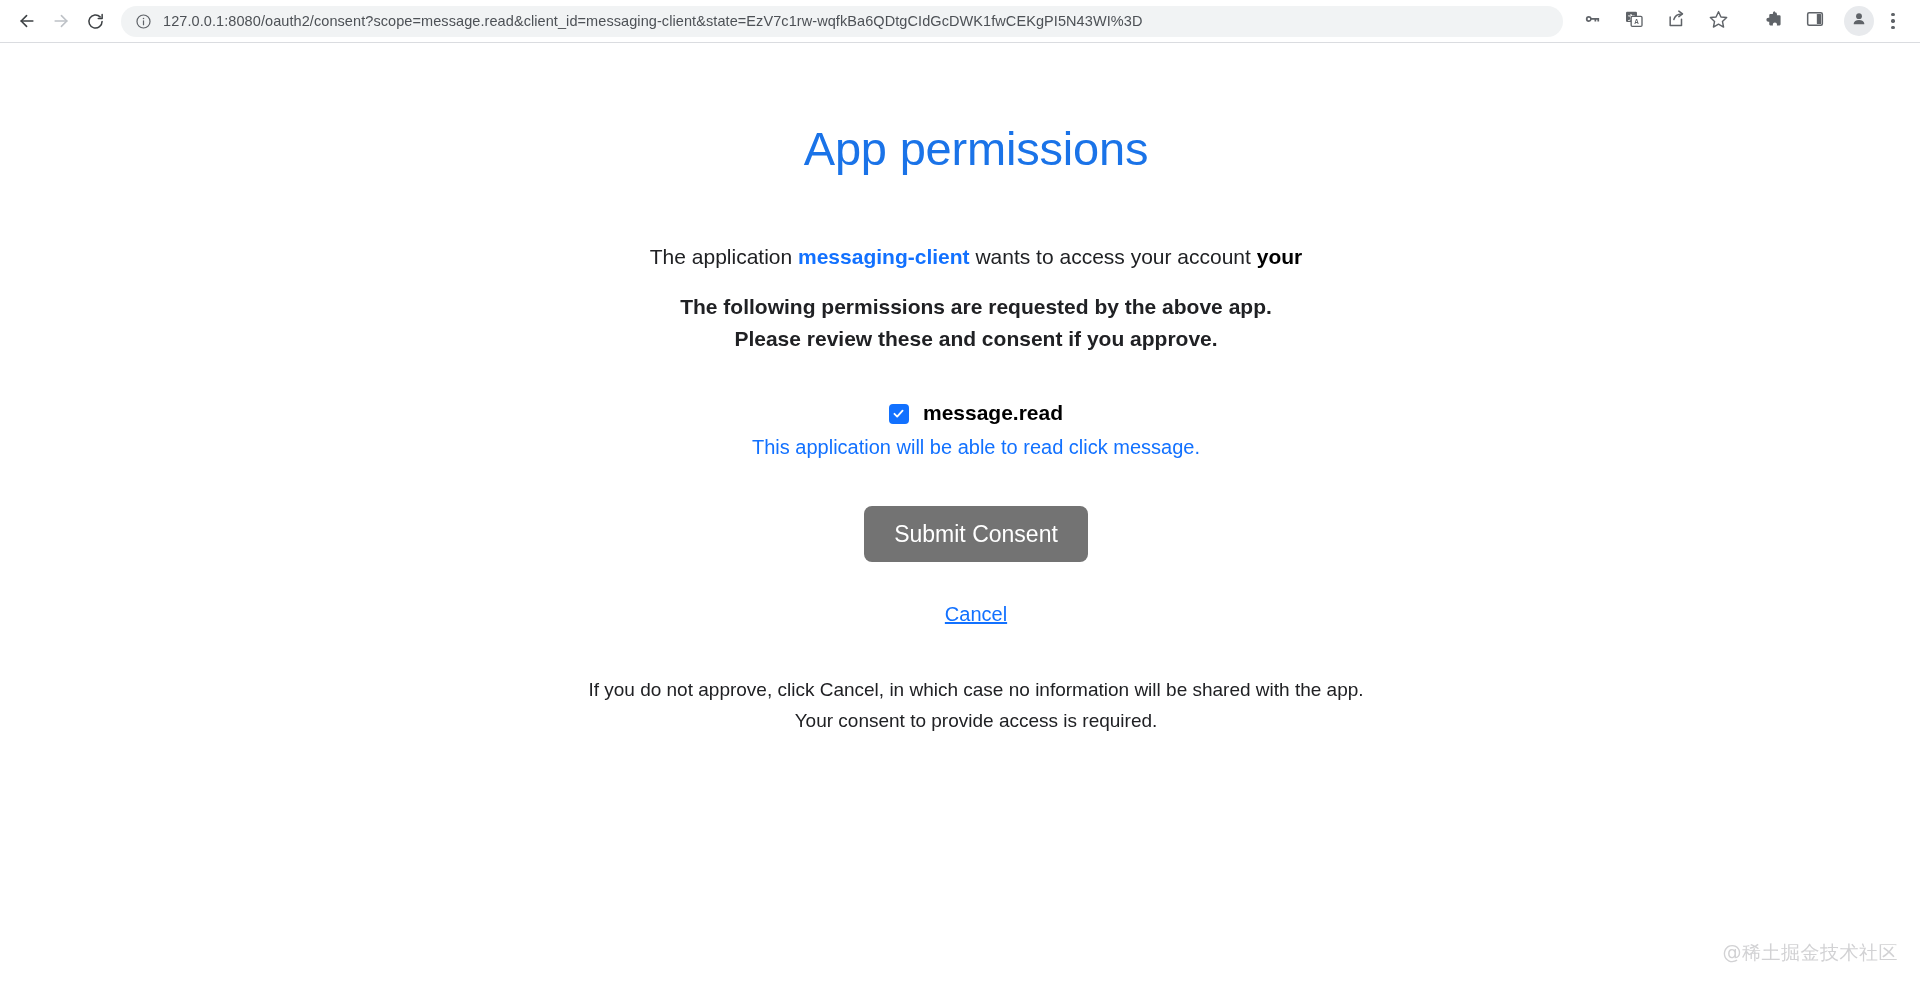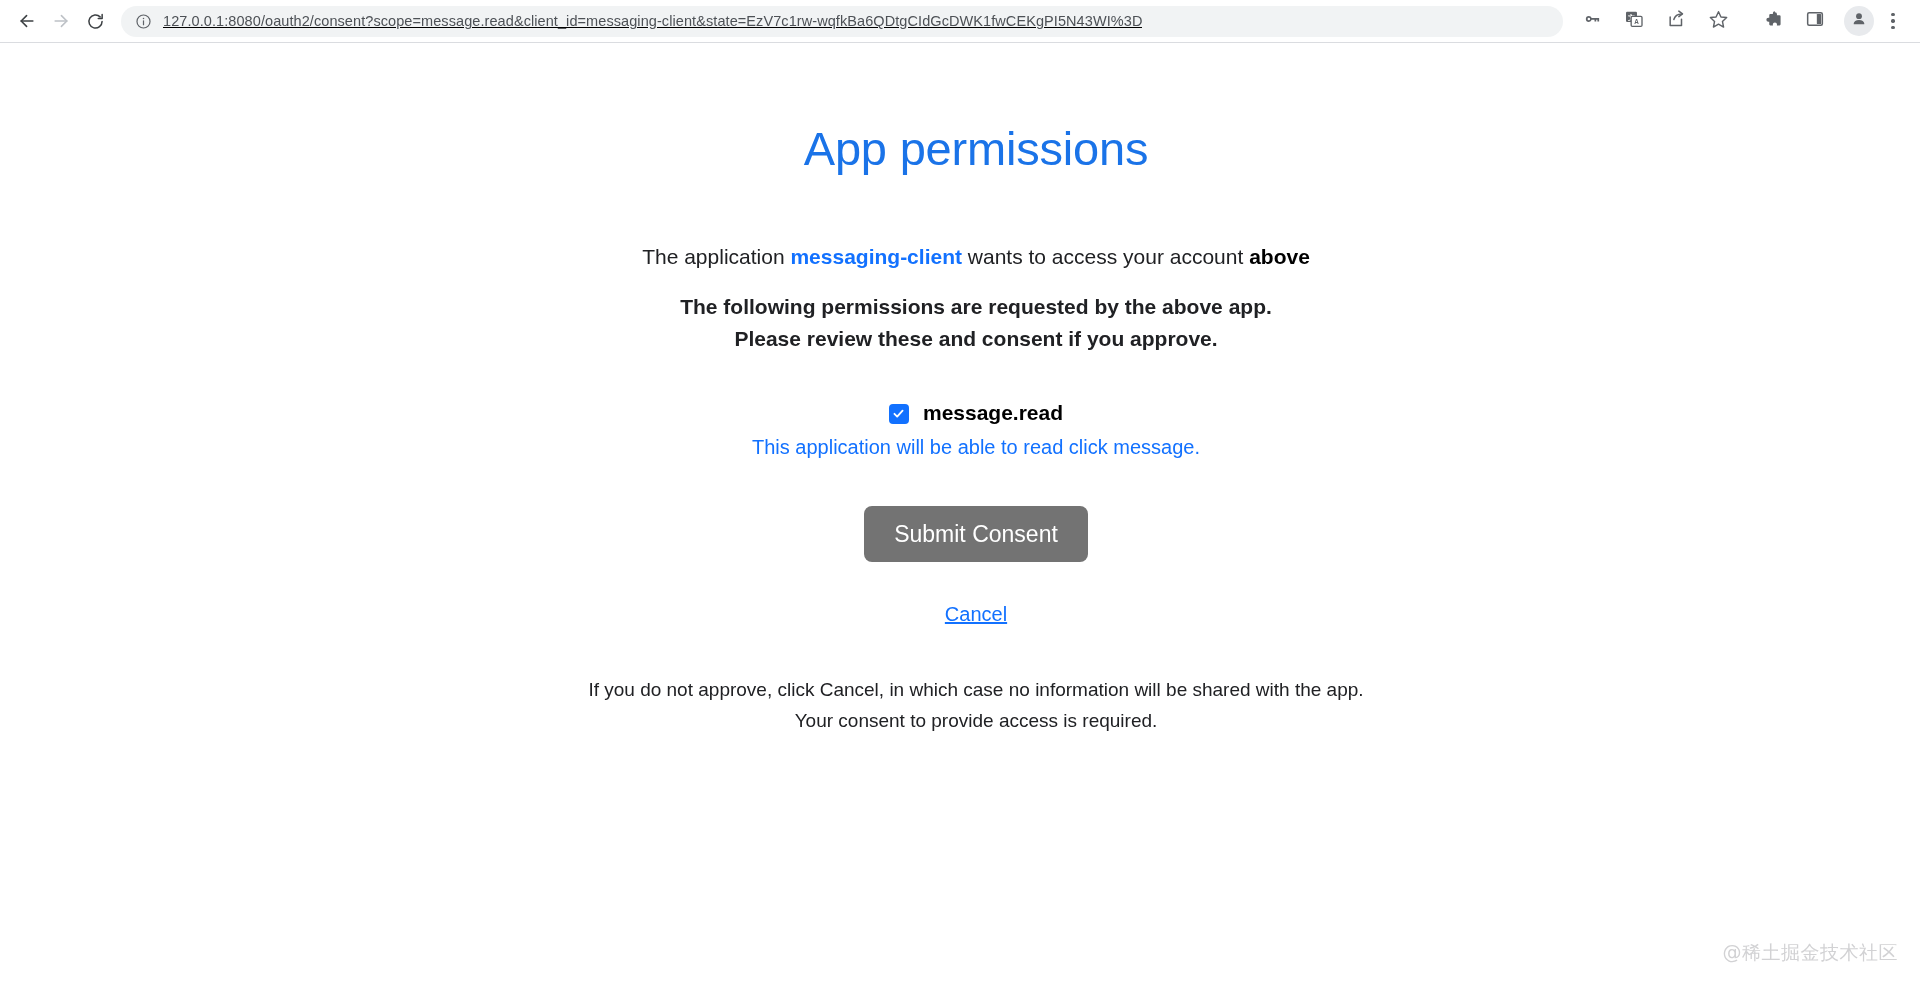--- a/index.html
+++ b/index.html
@@ -19,21 +19,20 @@
   
   .browser-toolbar {
     position: relative;
     height: 43px;
     background: #ffffff;
     border-bottom: 1px solid #dadce0;
     display: flex;
     align-items: center;
     padding: 0 10px;
     box-sizing: border-box;
-    text-decoration: underline;
   }
   .nav-btn {
     width: 34px;
     height: 34px;
     display: flex;
     align-items: center;
     justify-content: center;
     border-radius: 50%;
     flex: 0 0 auto;
     cursor: pointer;
@@ -368,21 +367,21 @@
 
   </div>
 </div>
 
 <div class="page">
   <div class="content">
 
     <h1 class="page-title">App permissions</h1>
 
     <div class="intro-line">
-      <span>The application </span><span class="client-name">messaging-client</span><span> wants to access your account </span><span class="account-name">above</span>
+      <span>The application </span><span class="client-name">messaging-client</span><span> wants to access your account </span><span class="account-name">your</span>
     </div>
 
     <div class="instructions">
       <div>The following permissions are requested by the above app.</div>
       <div>Please review these and consent if you approve.</div>
     </div>
 
     <div class="scopes">
       <div class="scope-row">
         <span class="scope-checkbox">

